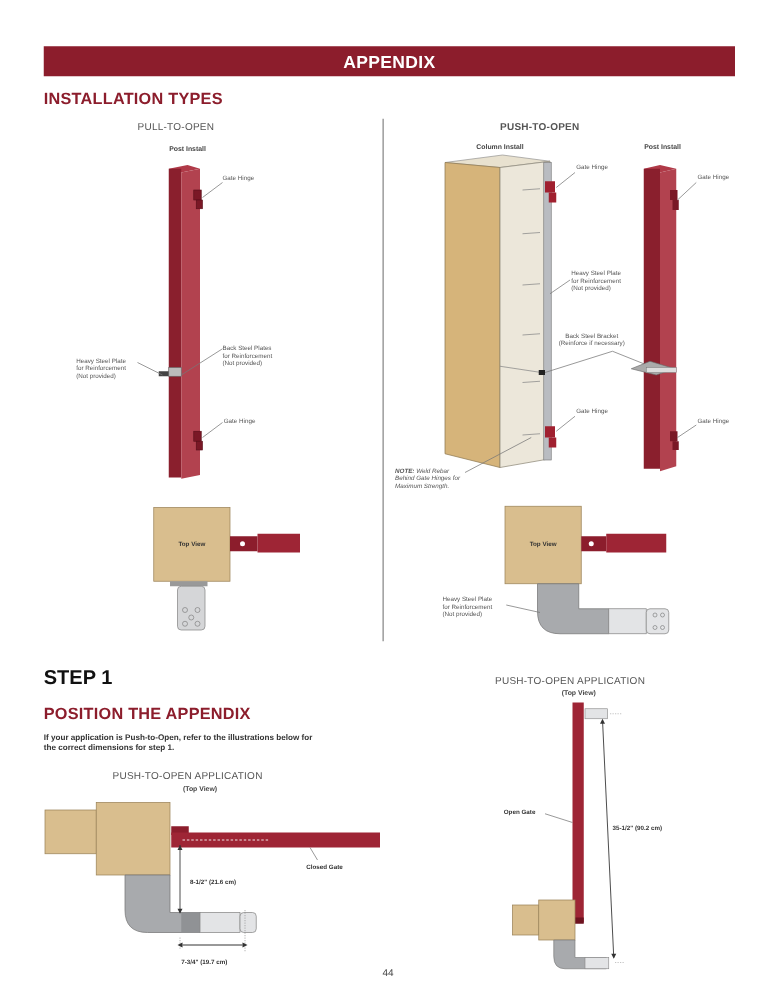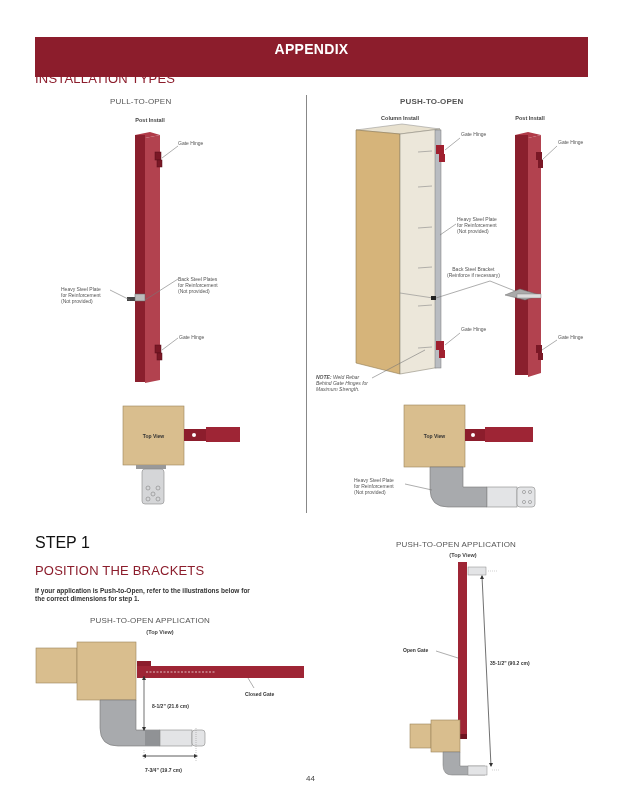--- a/index.html
+++ b/index.html
@@ -1,23 +1,23 @@
 <!DOCTYPE html>
 <html><head>
 <meta charset="utf-8">
 <style>
   * { box-sizing: border-box; margin: 0; padding: 0; }
   html, body { width: 624px; height: 806px; background: #ffffff; overflow: hidden; }
   body { position: relative; font-family: "Liberation Sans", sans-serif; color: #333; }
   .abs { position: absolute; }
-  .banner { left: 35px; top: 37px; width: 553px; height: 40px; background: #8c1d2c; color: #fff;
+  .banner { left: 35px; top: 37px; width: 553px; height: 24px; background: #8c1d2c; color: #fff;
             font-weight: bold; font-size: 14px; text-align: center; line-height: 24px; letter-spacing: 0.3px; }
-  .h-red { color: #8c1d2c; font-weight: normal; }
+  .h-red { color: #8c1d2c; font-weight: bold; }
   .h2 { font-size: 13px; letter-spacing: 0.2px; }
-  .h1 { font-size: 16px; color: #111; font-weight: normal; }
+  .h1 { font-size: 16px; color: #111; font-weight: bold; }
   .cap { font-size: 8px; color: #555; letter-spacing: 0.2px; }
   .sub { font-size: 5.5px; color: #444; font-weight: bold; text-align: center; }
   .lbl { font-size: 5px; color: #555; line-height: 6px; }
   .lblb { font-size: 5px; color: #333; font-weight: bold; line-height: 6px; }
   .body-txt { font-size: 6.5px; color: #333; font-weight: bold; line-height: 8px; }
   .divider { left: 306px; top: 95px; width: 1px; height: 418px; background: #888; }
   svg { position: absolute; overflow: visible; }
   .pagenum { font-size: 8px; color: #444; }
 </style>
 </head>
@@ -164,21 +164,21 @@
   <line x1="405" y1="484" x2="432" y2="490" stroke="#777" stroke-width="0.6"></line>
 </svg>
 <div class="abs lblb" style="left:404px;top:433px;width:61px;text-align:center;">Top View</div>
 <div class="abs lbl" style="left:354px;top:477px;">
   <div>Heavy Steel Plate</div>
   <div>for Reinforcement</div>
   <div>(Not provided)</div>
 </div>
 
 <div class="abs h1" style="left:35px;top:534px;">STEP 1</div>
-<div class="abs h-red h2" style="left:35px;top:563px;">POSITION THE BRACKETS</div>
+<div class="abs h-red h2" style="left:35px;top:563px;">POSITION THE APPENDIX</div>
 <div class="abs body-txt" style="left:35px;top:587px;width:280px;">
   <div>If your application is Push-to-Open, refer to the illustrations below for</div>
   <div>the correct dimensions for step 1.</div>
 </div>
 
 <div class="abs cap" style="left:90px;top:616px;width:140px;">PUSH-TO-OPEN APPLICATION</div>
 <div class="abs sub" style="left:140px;top:629px;width:40px;">(Top View)</div>
 
 <svg style="left:0;top:0;" width="624" height="806">
   <rect x="36" y="648" width="41" height="35" fill="#d9be8e" stroke="#9c845a" stroke-width="0.6"></rect>

